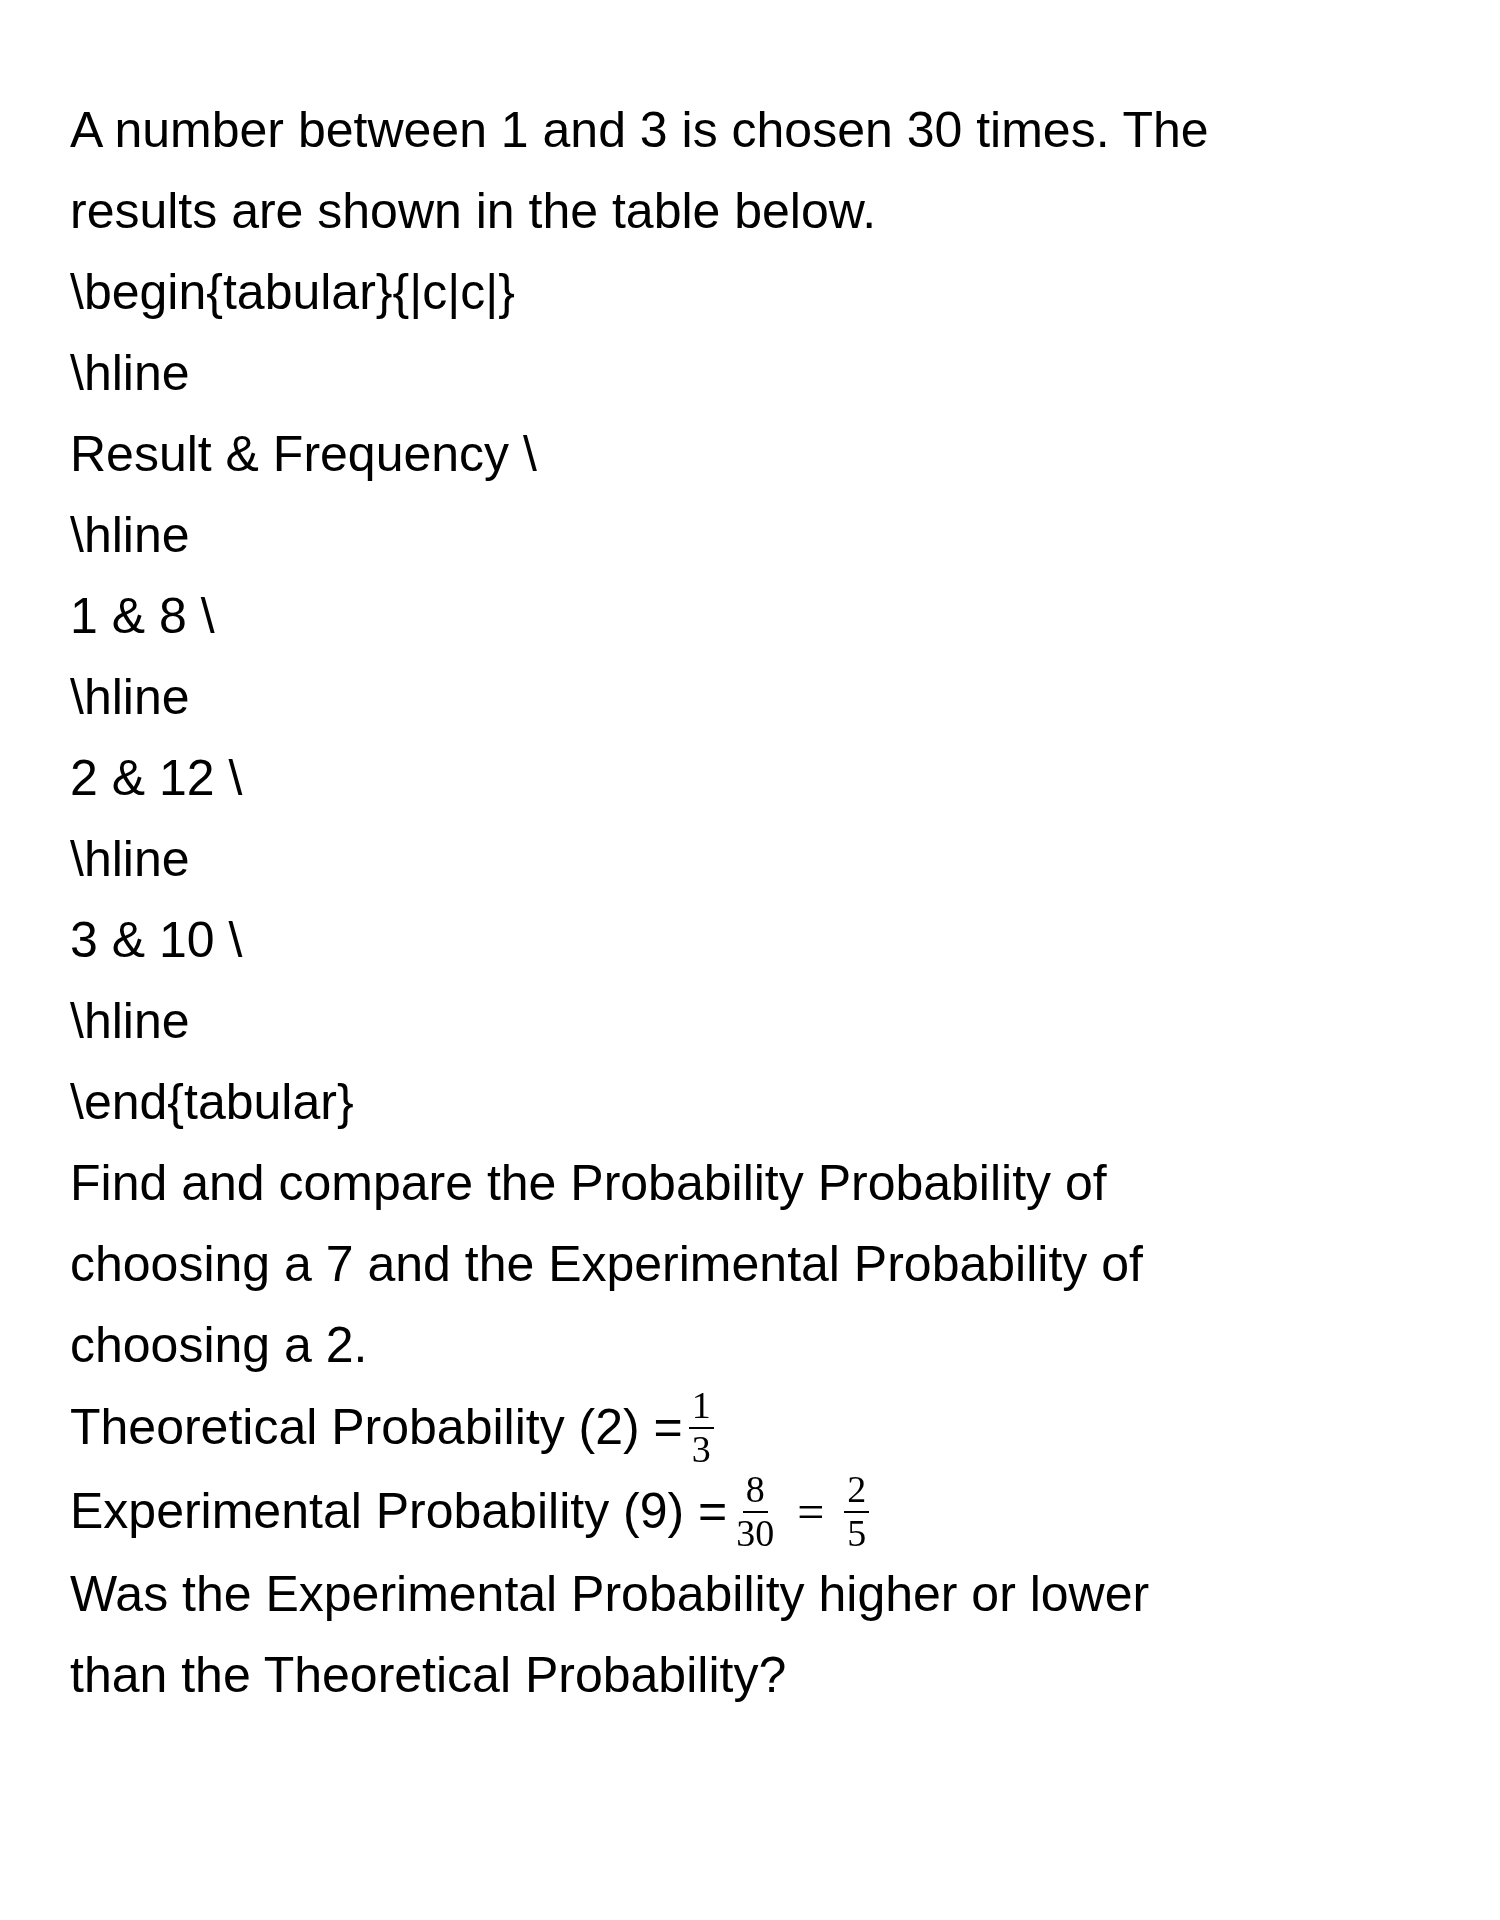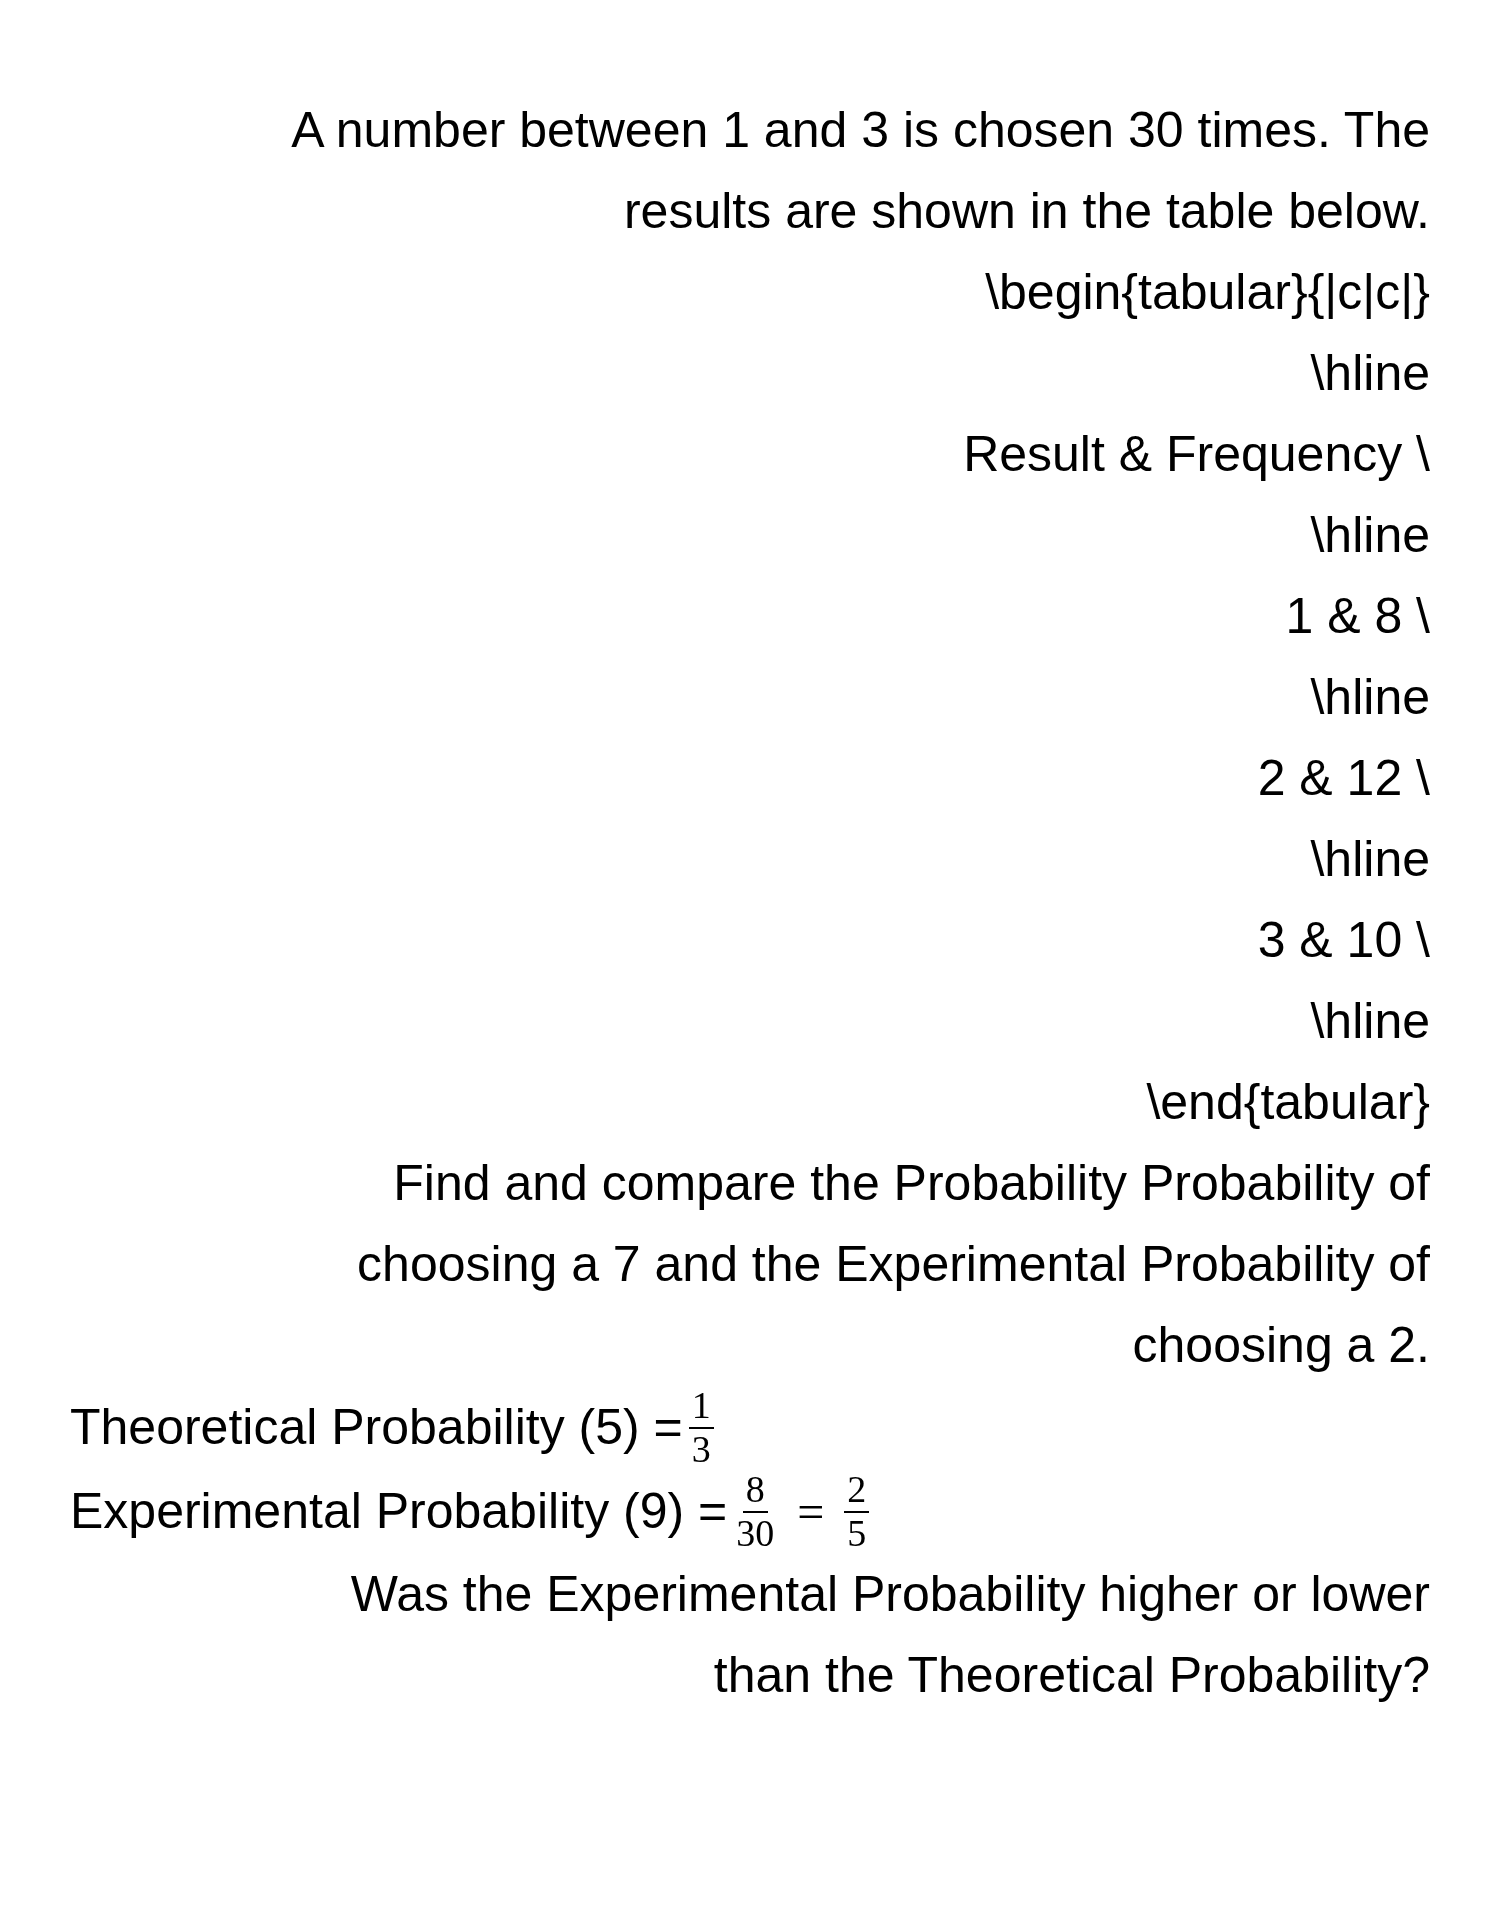--- a/index.html
+++ b/index.html
@@ -1,19 +1,18 @@
 <!DOCTYPE html>
 <html><head>
   <meta charset="utf-8">
   <style>
     * {
       margin: 0;
       padding: 0;
       box-sizing: border-box;
-      text-align: right;
     }
     body {
       font-family: -apple-system, BlinkMacSystemFont, 'Segoe UI', Helvetica, Arial, sans-serif;
       background: #ffffff;
       color: #000000;
       width: 1500px;
       height: 1920px;
       padding: 90px 70px;
       font-size: 50px;
       line-height: 1.62;
@@ -68,21 +67,21 @@
   <span class="line">2 &amp; 12 \</span>
   <span class="line">\hline</span>
   <span class="line">3 &amp; 10 \</span>
   <span class="line">\hline</span>
   <span class="line">\end{tabular}</span>
   <span class="line">Find and compare the Probability Probability of</span>
   <span class="line">choosing a 7 and the Experimental Probability of</span>
   <span class="line">choosing a 2.</span>
 
   <span class="line math-line">
-    <span>Theoretical Probability (5) = </span>
+    <span>Theoretical Probability (2) = </span>
     <span class="frac">
       <span class="num">1</span>
       <span class="den">3</span>
     </span>
   </span>
 
   <span class="line math-line">
     <span>Experimental Probability (9) = </span>
     <span class="frac">
       <span class="num">8</span>

